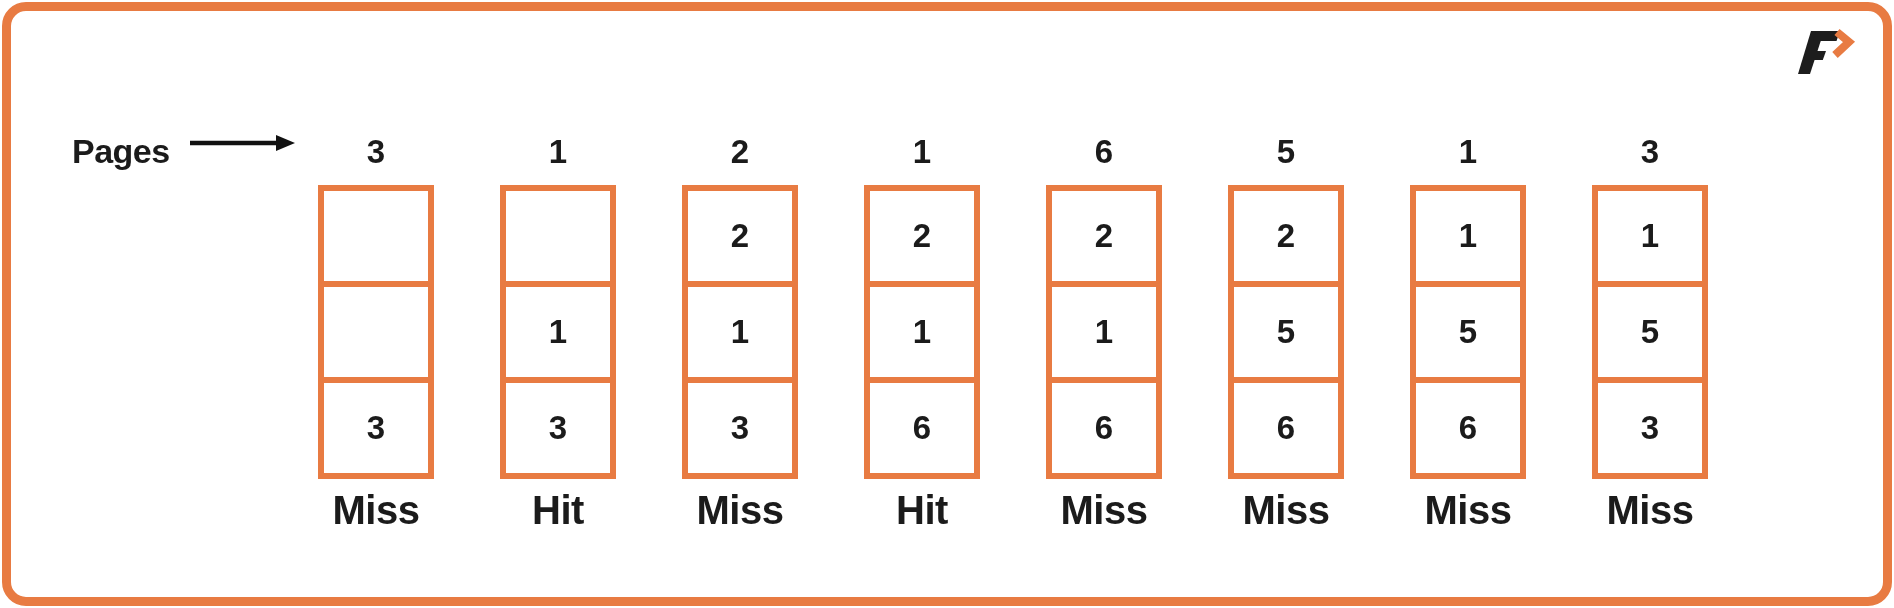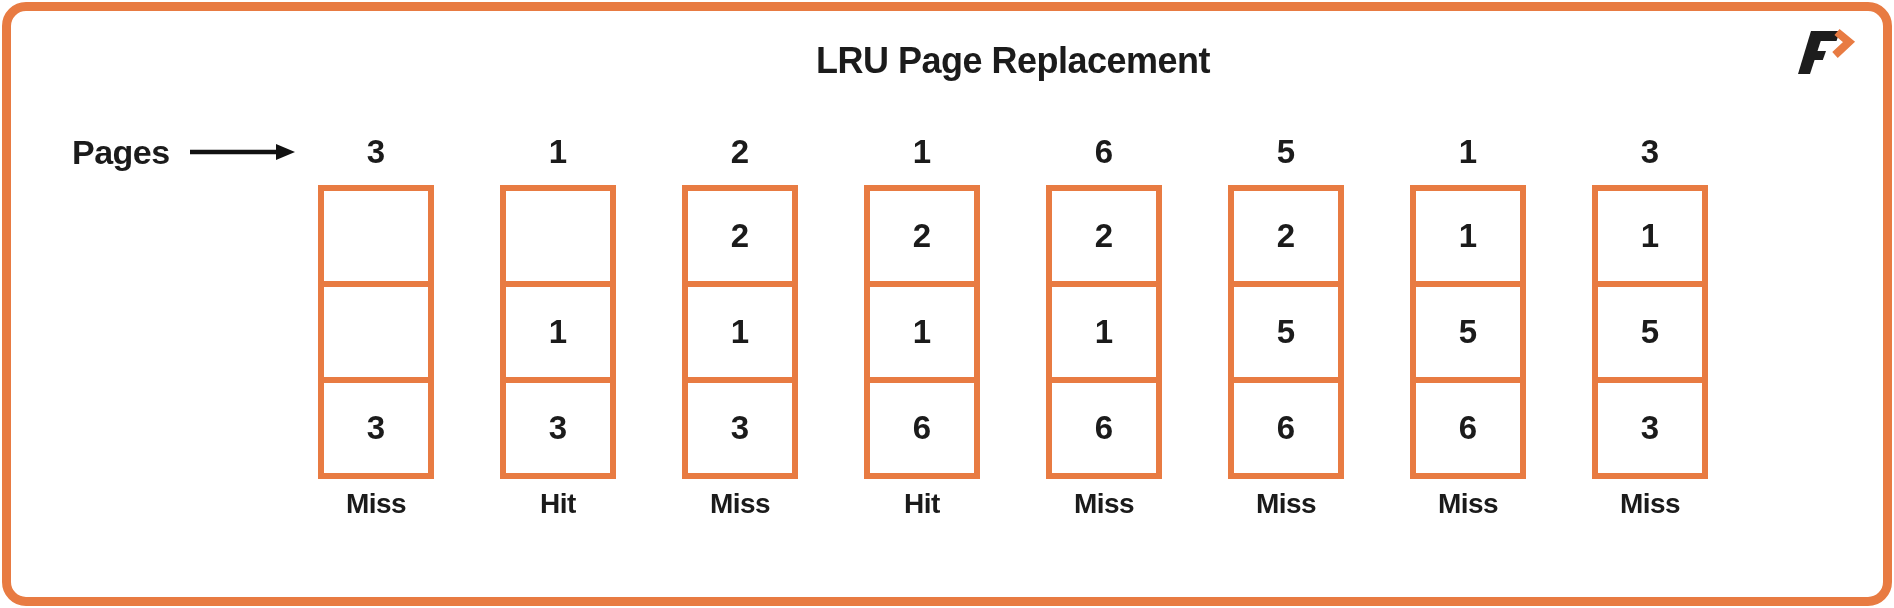--- a/index.html
+++ b/index.html
@@ -22,21 +22,21 @@
     position:absolute;top:40px;left:318px;width:1390px;
     text-align:center;
     font-size:36px;letter-spacing:-0.5px;
   }
   .logo{
     position:absolute;top:26px;right:38px;
     width:70px;height:52px;
   }
   .label-group{
     position:absolute;left:72px;height:40px;
-    display:flex;align-items:center;gap:20px;
+    display:flex;gap:20px;
     font-size:34px;letter-spacing:-0.5px;
     white-space:nowrap;
   }
   .label-group.pages{top:132px;}
   .label-group.frames{top:315px;}
   .arrow-svg{display:block;}
   .columns{
     position:absolute;left:318px;top:132px;
     display:flex;gap:66px;
   }
@@ -54,31 +54,30 @@
     background:#fff;
   }
   .cell{
     width:104px;height:90px;
     display:flex;align-items:center;justify-content:center;
     font-size:33px;
   }
   .cell + .cell{border-top:6px solid var(--orange,#E87B42);}
   .result{
     margin-top:9px;
-    font-size:28px;letter-spacing:-0.5px;
+    font-size:40px;letter-spacing:-0.5px;
   }
 </style>
 </head>
 <body>
 
 <div class="canvas">
 
   <div class="outer-border"></div>
 
-  <div class="title">LRU Page Replacement</div>
 
   <div class="logo">
     <svg width="70" height="52" viewBox="0 0 70 52">
       <polygon points="25,5 38,5 24,48 12,48" fill="#1d1d1d"></polygon>
       <polygon points="30,5 54,5 50.5,15 27,15" fill="#1d1d1d"></polygon>
       <polygon points="21,25 40,25 36.8,34 18,34" fill="#1d1d1d"></polygon>
       <polyline points="51,6 63,16 49,29" fill="none" stroke="#E87B42" stroke-width="8"></polyline>
     </svg>
   </div>
 

